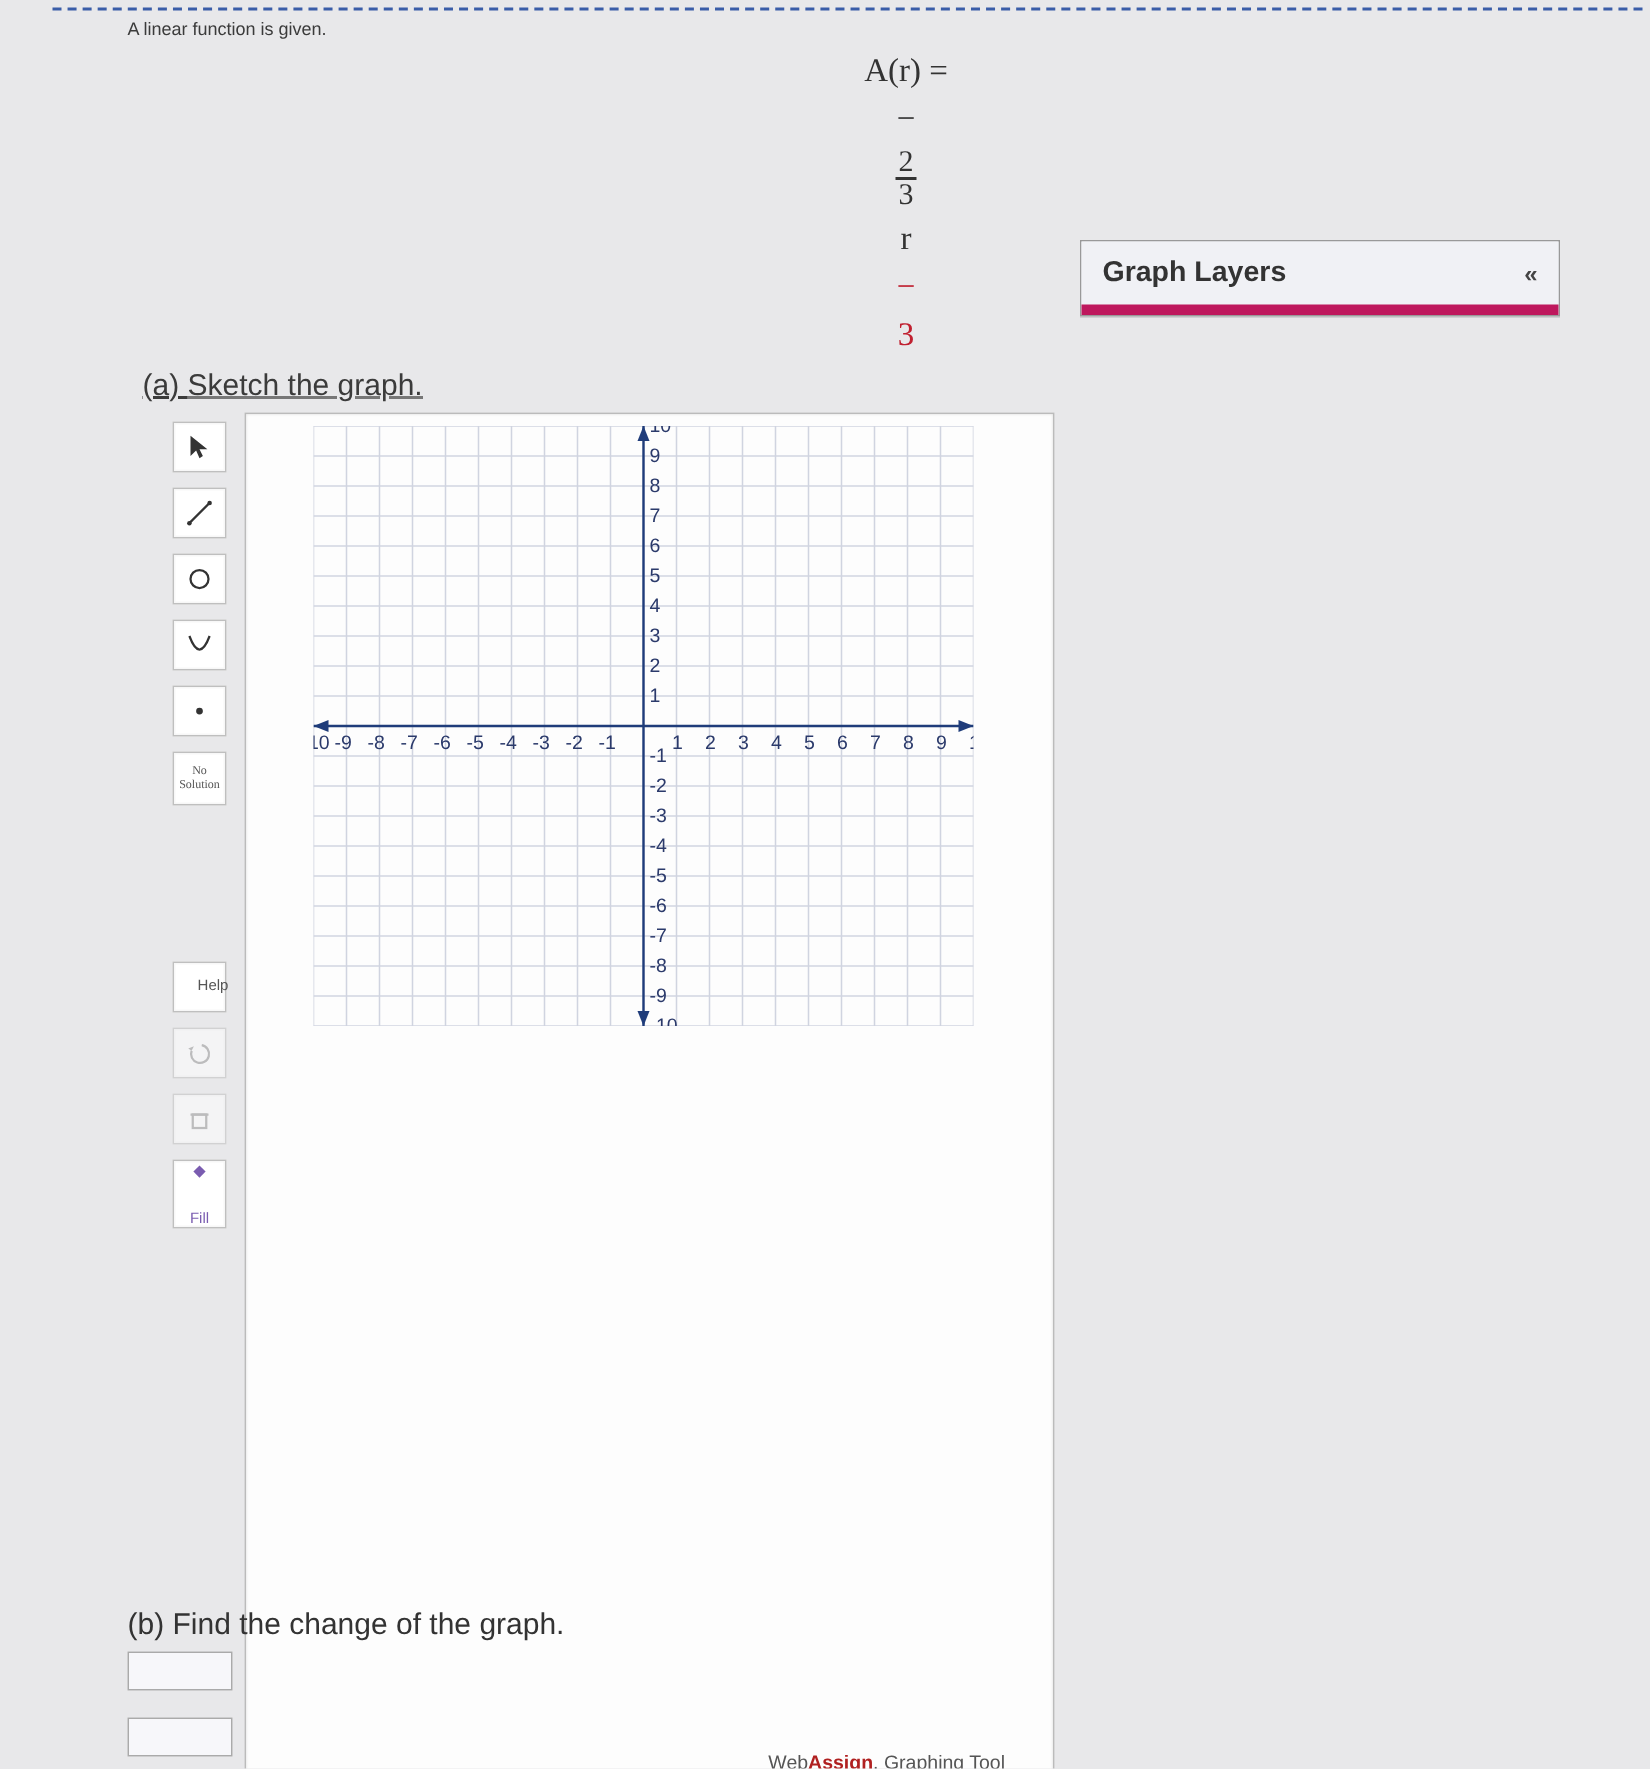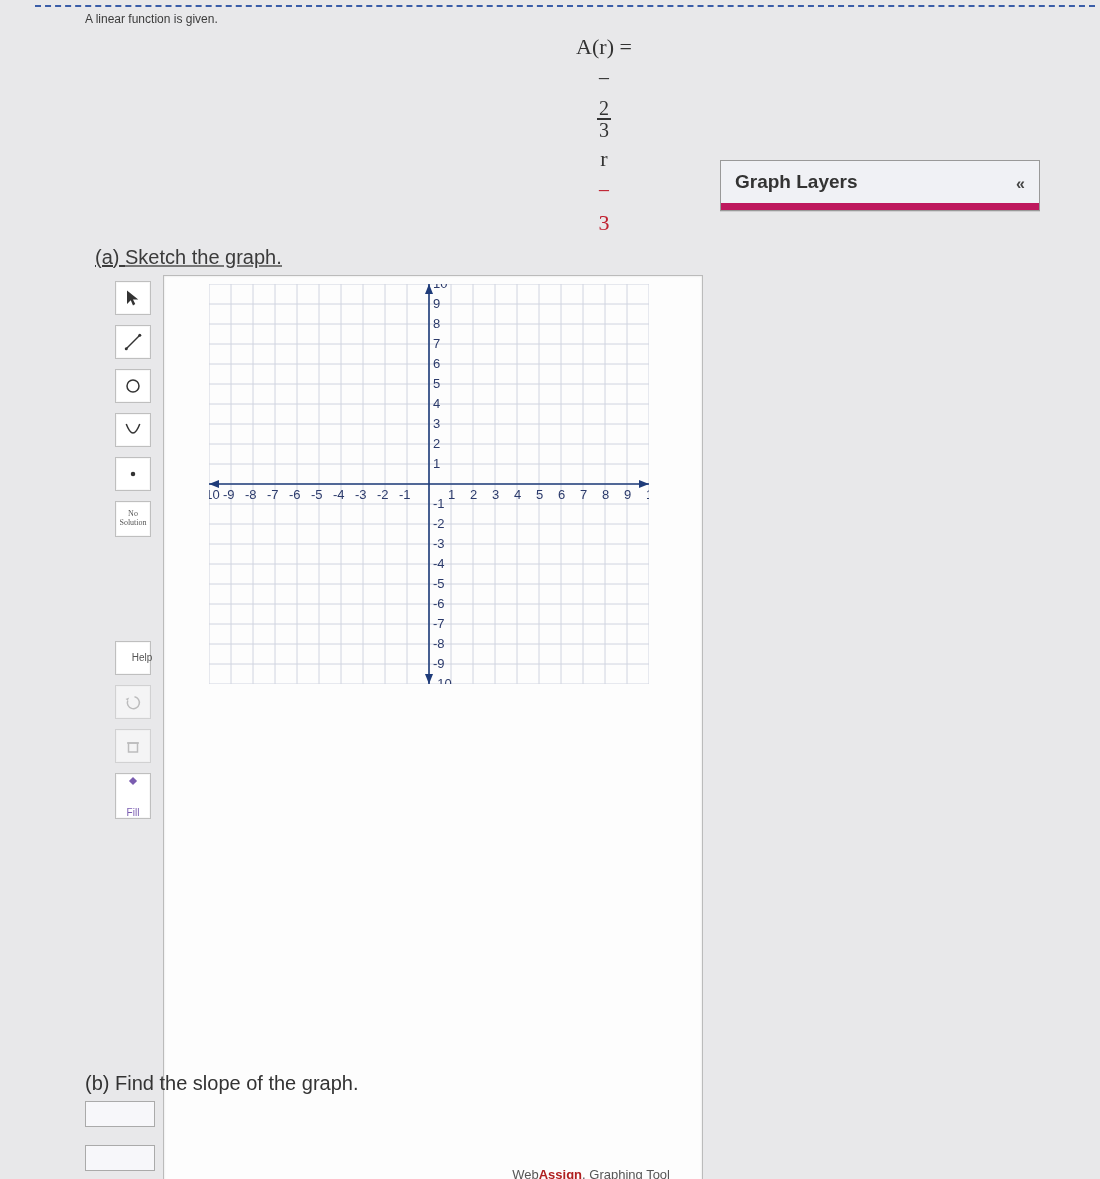--- a/index.html
+++ b/index.html
@@ -375,21 +375,21 @@
   </div>
 
   <div class="layers-panel">
     <div class="layers-header">
       <span>Graph Layers</span>
       <span class="collapse-icon">«</span>
     </div>
   </div>
 
   <div class="parts-lower">
-    <div>(b) Find the slope of the graph.</div>
+    <div>(b) Find the change of the graph.</div>
     <div class="row">
       <span class="ansbox"></span>
     </div>
     <div class="row">
       <span class="ansbox"></span>
     </div>
   </div>
 </div>
 
 </body></html>

